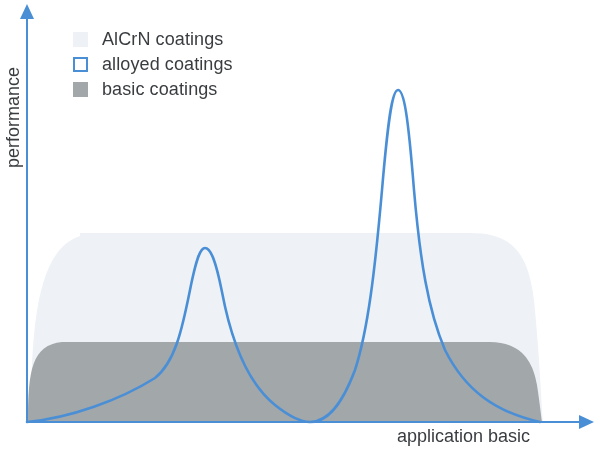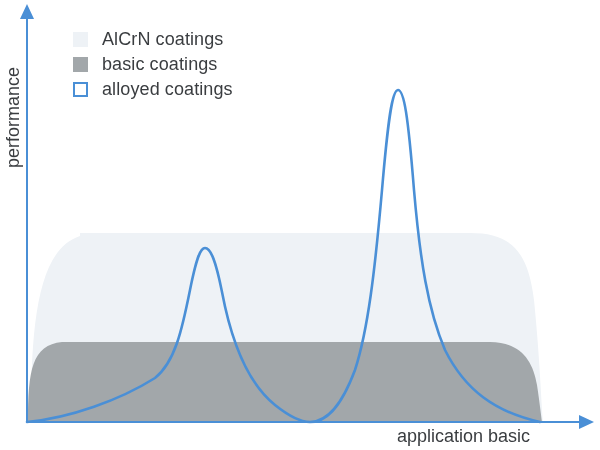--- a/index.html
+++ b/index.html
@@ -43,23 +43,23 @@
   <line x1="26" y1="422" x2="582" y2="422" stroke="#4a8fd6" stroke-width="2"></line>
   <polygon points="594,422 579,415 579,429" fill="#4a8fd6"></polygon>
 </svg>
 
 <div class="legend">
   <div class="legend-item">
     <span class="swatch" style="background:#eef2f6;"></span>
     <span class="legend-label">AlCrN coatings</span>
   </div>
   <div class="legend-item">
+    <span class="swatch" style="border:2px solid #4a8fd6;background:#fff;"></span>
+    <span class="legend-label">alloyed coatings</span>
+  </div>
+  <div class="legend-item">
     <span class="swatch" style="background:#a2a7aa;"></span>
     <span class="legend-label">basic coatings</span>
-  </div>
-  <div class="legend-item">
-    <span class="swatch" style="border:2px solid #4a8fd6;background:#fff;"></span>
-    <span class="legend-label">alloyed coatings</span>
   </div>
 </div>
 
 <div class="xlabel">application basic</div>
 <div class="ylabel">performance</div>
 
 </body></html>

